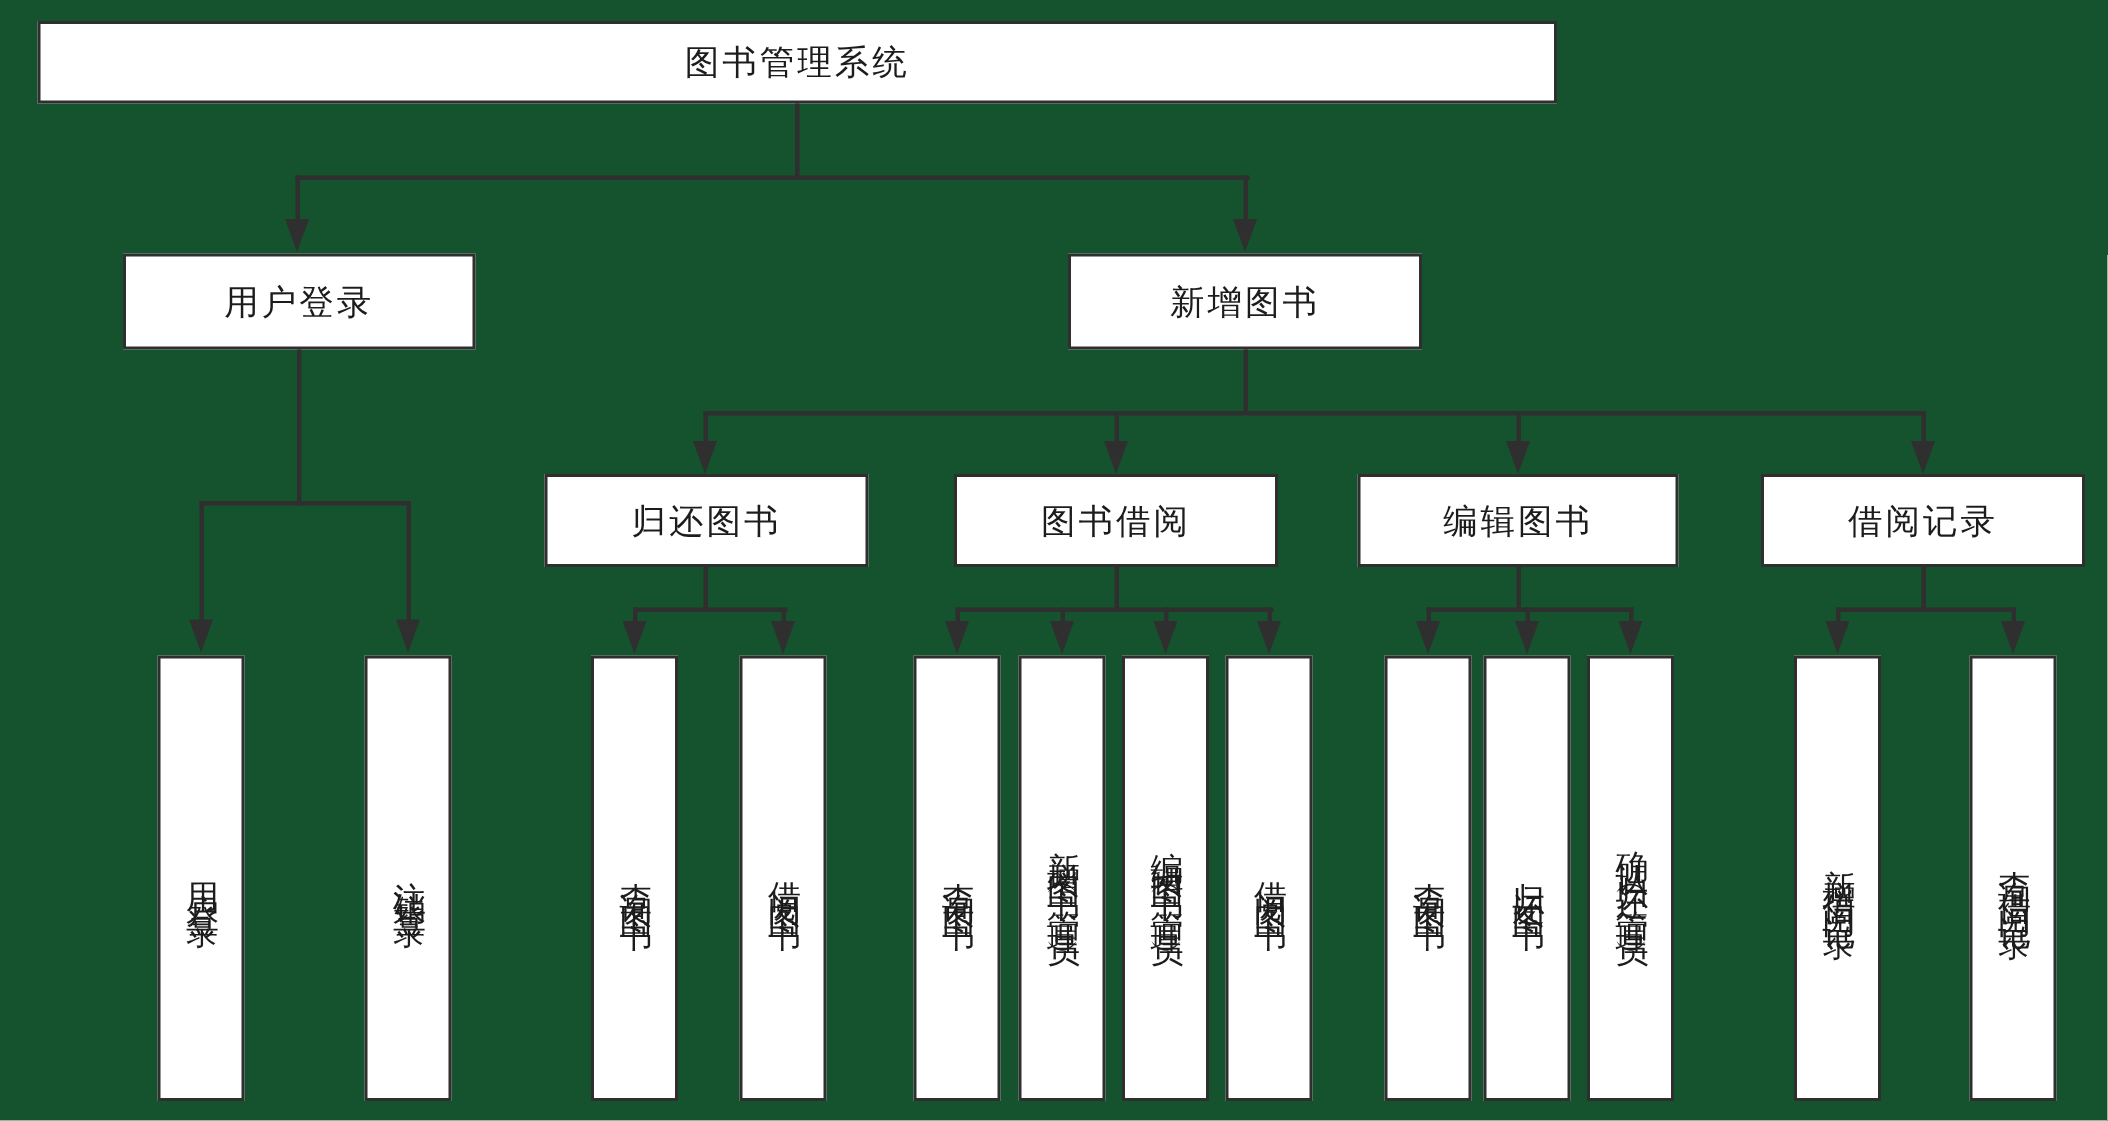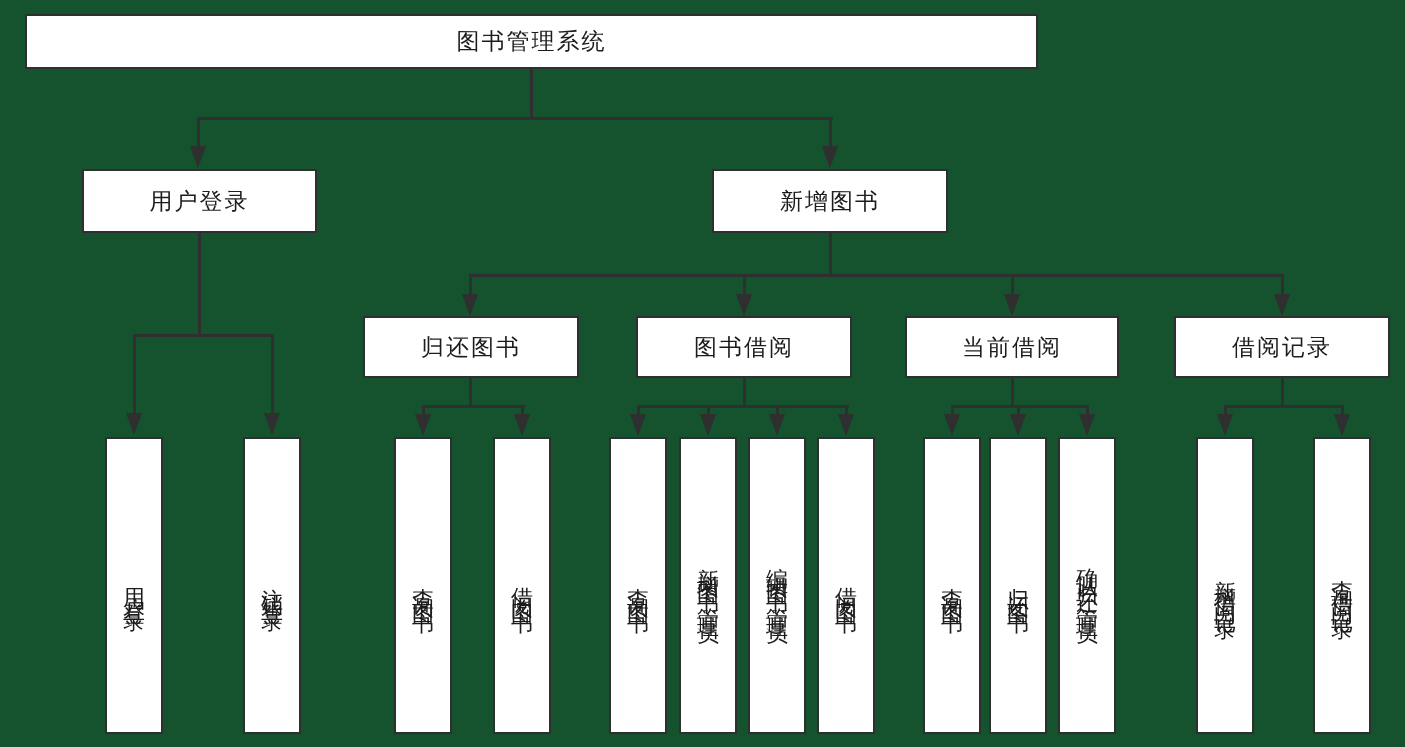--- a/index.html
+++ b/index.html
@@ -68,21 +68,21 @@
   <div class="ah" style="left:1004px;top:294px"></div>
   <div class="ah" style="left:1274px;top:294px"></div>
 
   <div class="box h" style="left:363px;top:316px;width:216px;height:62px">
     <span>归还图书</span>
   </div>
   <div class="box h" style="left:636px;top:316px;width:216px;height:62px">
     <span>图书借阅</span>
   </div>
   <div class="box h" style="left:905px;top:316px;width:214px;height:62px">
-    <span>当前借阅</span>
+    <span>编辑图书</span>
   </div>
   <div class="box h" style="left:1174px;top:316px;width:216px;height:62px">
     <span>借阅记录</span>
   </div>
 
   <div class="l" style="left:469px;top:378px;width:3px;height:30px"></div>
   <div class="l" style="left:422px;top:405px;width:103px;height:3px"></div>
   <div class="l" style="left:422px;top:405px;width:3px;height:12px"></div>
   <div class="l" style="left:521px;top:405px;width:3px;height:12px"></div>
   <div class="ah" style="left:415px;top:414px"></div>

